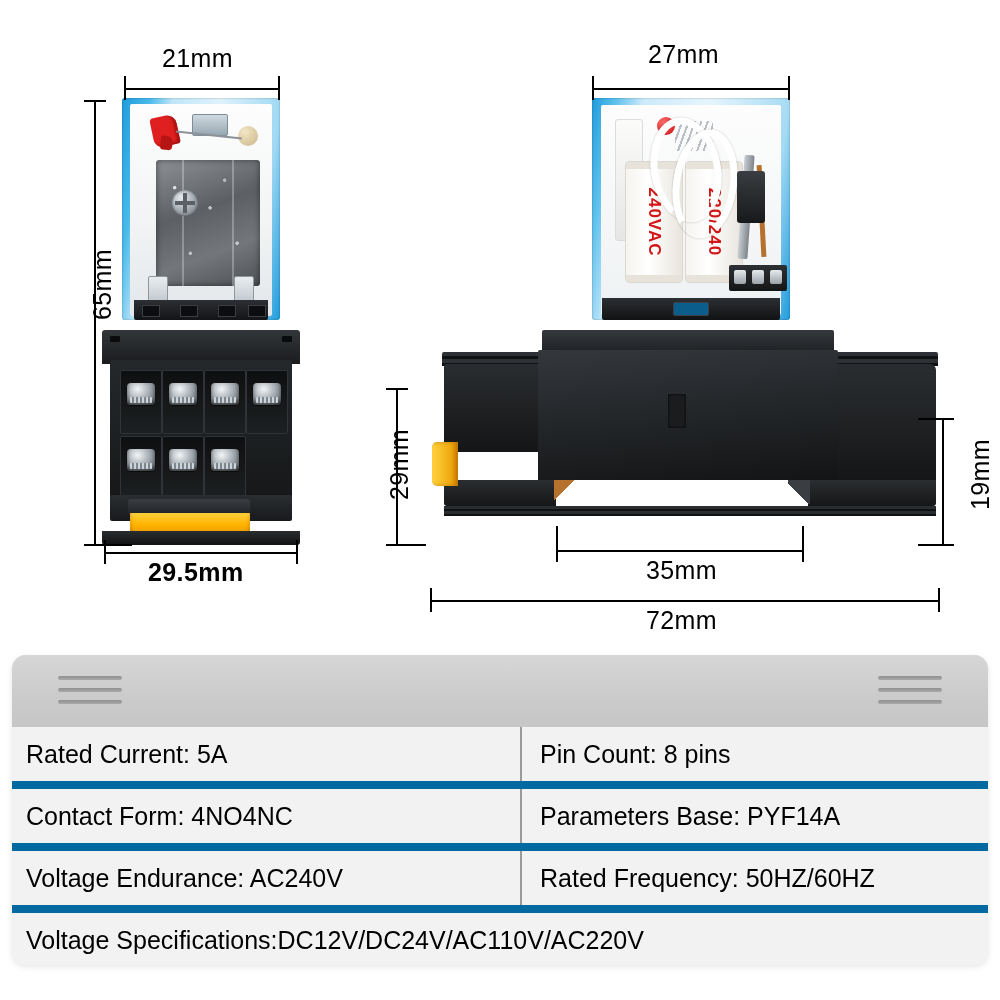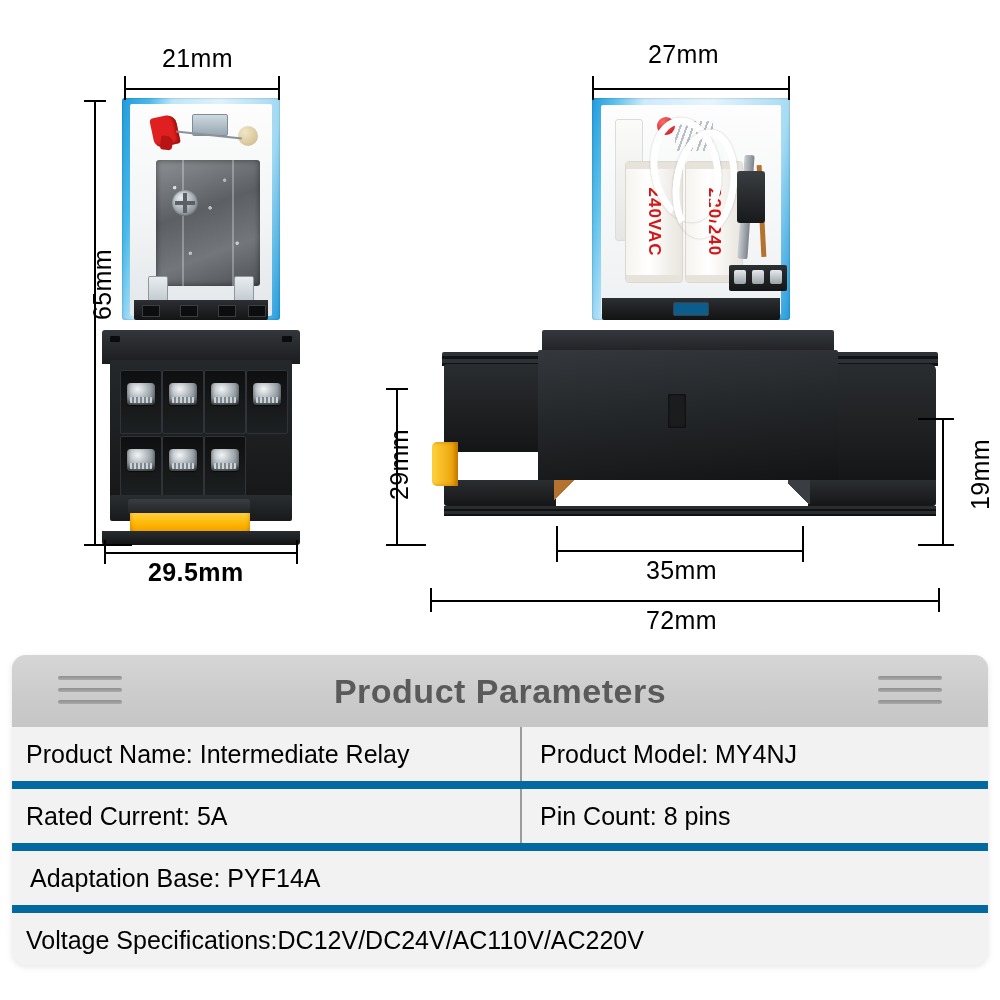--- a/index.html
+++ b/index.html
@@ -323,38 +323,38 @@
   <div class="tick-v" style="left:430px;top:588px;height:24px;"></div>
   <div class="tick-v" style="left:938px;top:588px;height:24px;"></div>
 
   <div class="panel">
     <div class="panel-head">
       <div class="burger l">
           <i></i>
           <i></i>
           <i></i>
         </div>
-      <div class="panel-title">Product Parameters</div>
       <div class="burger r">
           <i></i>
           <i></i>
           <i></i>
         </div>
     </div>
     <div class="ptable">
-      <div class="prow">
-        <div class="pcell left">Product Name: Intermediate Relay</div>
-        <div class="pcell right">Product Model: MY4NJ</div>
-      </div>
       <div class="prow">
         <div class="pcell left">Rated Current: 5A</div>
         <div class="pcell right">Pin Count: 8 pins</div>
       </div>
       <div class="prow">
-        <div class="pcell right">Adaptation Base: PYF14A</div>
+        <div class="pcell left">Contact Form: 4NO4NC</div>
+        <div class="pcell right">Parameters Base: PYF14A</div>
+      </div>
+      <div class="prow">
+        <div class="pcell left">Voltage Endurance: AC240V</div>
+        <div class="pcell right">Rated Frequency: 50HZ/60HZ</div>
       </div>
       <div class="prow">
         <div class="pcell full">Voltage Specifications:DC12V/DC24V/AC110V/AC220V</div>
       </div>
     </div>
   </div>
 
 </div>
 
 </body></html>

